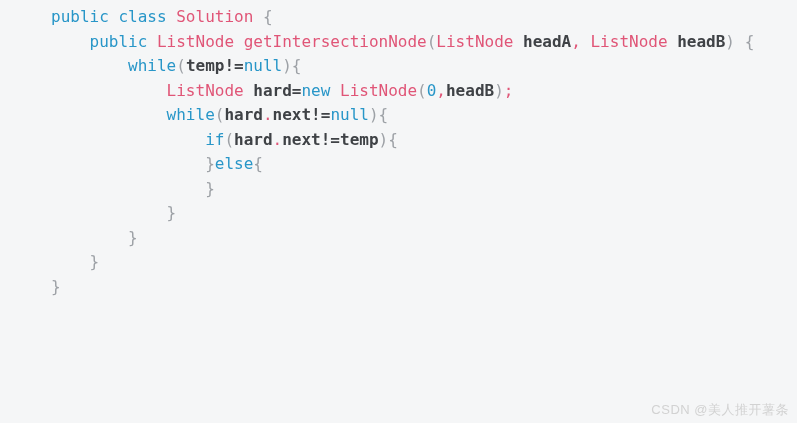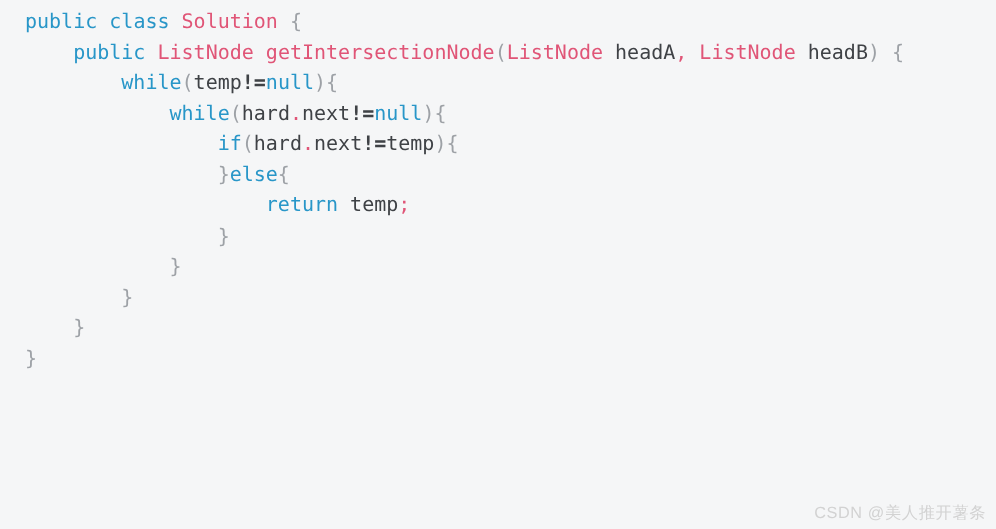--- a/index.html
+++ b/index.html
@@ -12,49 +12,50 @@
   }
   .code-panel {
     position: absolute;
     top: 5px; left: 20px; right: 0;
     font-size: 16px;
     line-height: 24.5px;
   }
   .code-line {
     white-space: pre;
     height: 24.5px;
+    margin-left: 31px;
   }
   .tok-kw  { color: var(--keyword_blue, #2896c8); }
   .tok-cls { color: var(--classname_pink, #e05577); }
   .tok-pn  { color: var(--classname_pink, #e05577); }
   .tok-num { color: var(--keyword_blue, #2896c8); }
-  .tok-id  { color: var(--identifier_dark, #3f4246); font-weight: 400; }
+  .tok-id  { color: var(--identifier_dark, #3f4246); font-weight: 700; }
   .tok-op  { color: var(--identifier_dark, #3f4246); font-weight: 700; }
   .tok-br  { color: var(--bracket_gray, #9da1a6); }
   .watermark {
     position: absolute;
     right: 8px; bottom: 4px;
     font-family: "Liberation Sans", "DejaVu Sans", sans-serif;
     font-size: 13px;
     color: var(--watermark_gray, #d2d2d2);
     letter-spacing: 0.5px;
     user-select: none;
   }
 </style>
 </head>
 <body>
 
 <div class="code-panel">
     <div class="code-line"><span class="tok-kw">public </span><span class="tok-kw">class </span><span class="tok-cls">Solution </span><span class="tok-br">{</span></div>
     <div class="code-line">    <span class="tok-kw">public </span><span class="tok-cls">ListNode </span><span class="tok-cls">getIntersectionNode</span><span class="tok-br">(</span><span class="tok-cls">ListNode </span><span class="tok-id">headA</span><span class="tok-pn">, </span><span class="tok-cls">ListNode </span><span class="tok-id">headB</span><span class="tok-br">) </span><span class="tok-br">{</span></div>
     <div class="code-line">        <span class="tok-kw">while</span><span class="tok-br">(</span><span class="tok-id">temp</span><span class="tok-op">!=</span><span class="tok-kw">null</span><span class="tok-br">)</span><span class="tok-br">{</span></div>
+    <div class="code-line">            <span class="tok-cls">ListNode </span><span class="tok-id">hard</span><span class="tok-op">=</span><span class="tok-kw">new </span><span class="tok-cls">ListNode</span><span class="tok-br">(</span><span class="tok-num">0</span><span class="tok-pn">,</span><span class="tok-id">headB</span><span class="tok-br">)</span><span class="tok-pn">;</span></div>
     <div class="code-line">            <span class="tok-kw">while</span><span class="tok-br">(</span><span class="tok-id">hard</span><span class="tok-pn">.</span><span class="tok-id">next</span><span class="tok-op">!=</span><span class="tok-kw">null</span><span class="tok-br">)</span><span class="tok-br">{</span></div>
     <div class="code-line">                <span class="tok-kw">if</span><span class="tok-br">(</span><span class="tok-id">hard</span><span class="tok-pn">.</span><span class="tok-id">next</span><span class="tok-op">!=</span><span class="tok-id">temp</span><span class="tok-br">)</span><span class="tok-br">{</span></div>
     <div class="code-line">                <span class="tok-br">}</span><span class="tok-kw">else</span><span class="tok-br">{</span></div>
-    <div class="code-line">                    <span class="tok-kw">return </span><span class="tok-id">temp</span><span class="tok-pn">;</span></div>
     <div class="code-line">                <span class="tok-br">}</span></div>
     <div class="code-line">            <span class="tok-br">}</span></div>
     <div class="code-line">        <span class="tok-br">}</span></div>
     <div class="code-line">    <span class="tok-br">}</span></div>
     <div class="code-line"><span class="tok-br">}</span></div>
   </div>
 
 <div class="watermark">
   <span>CSDN @美人推开薯条</span>
 </div>

